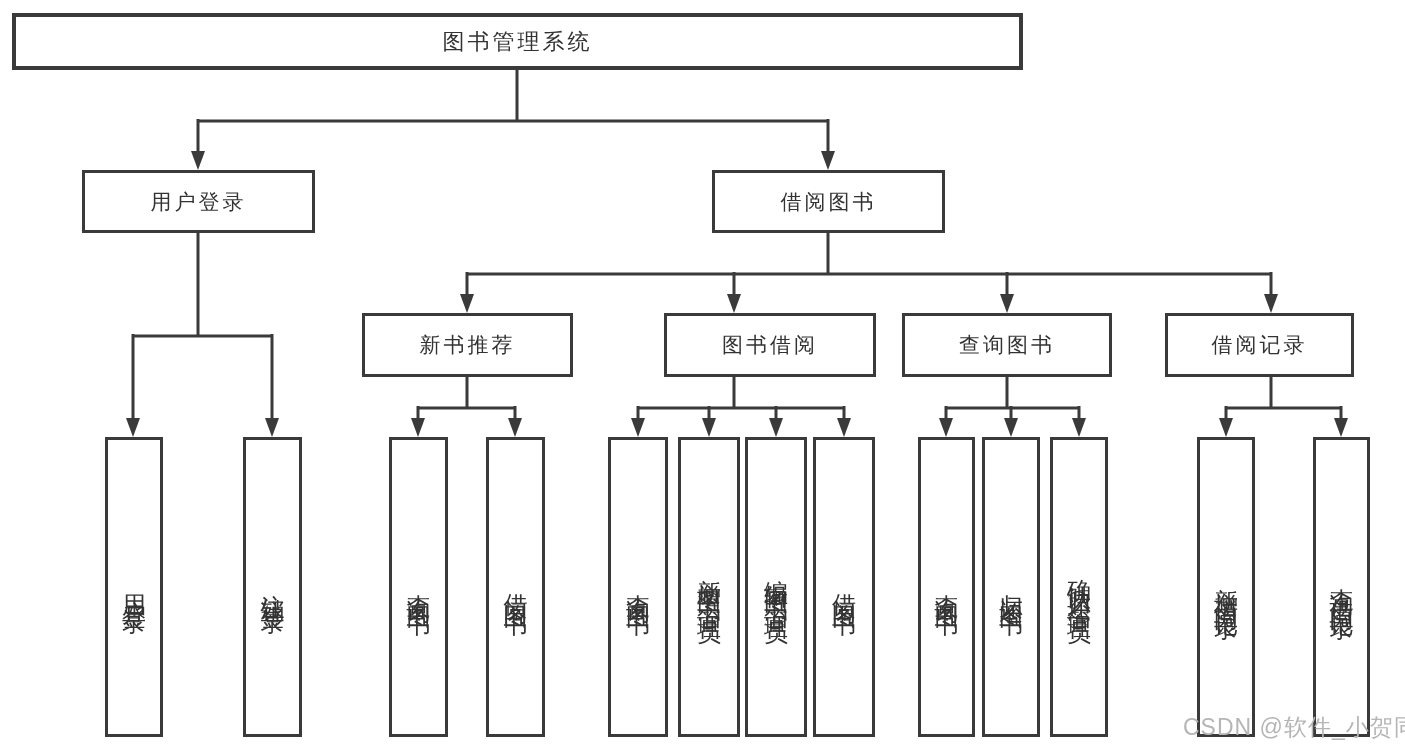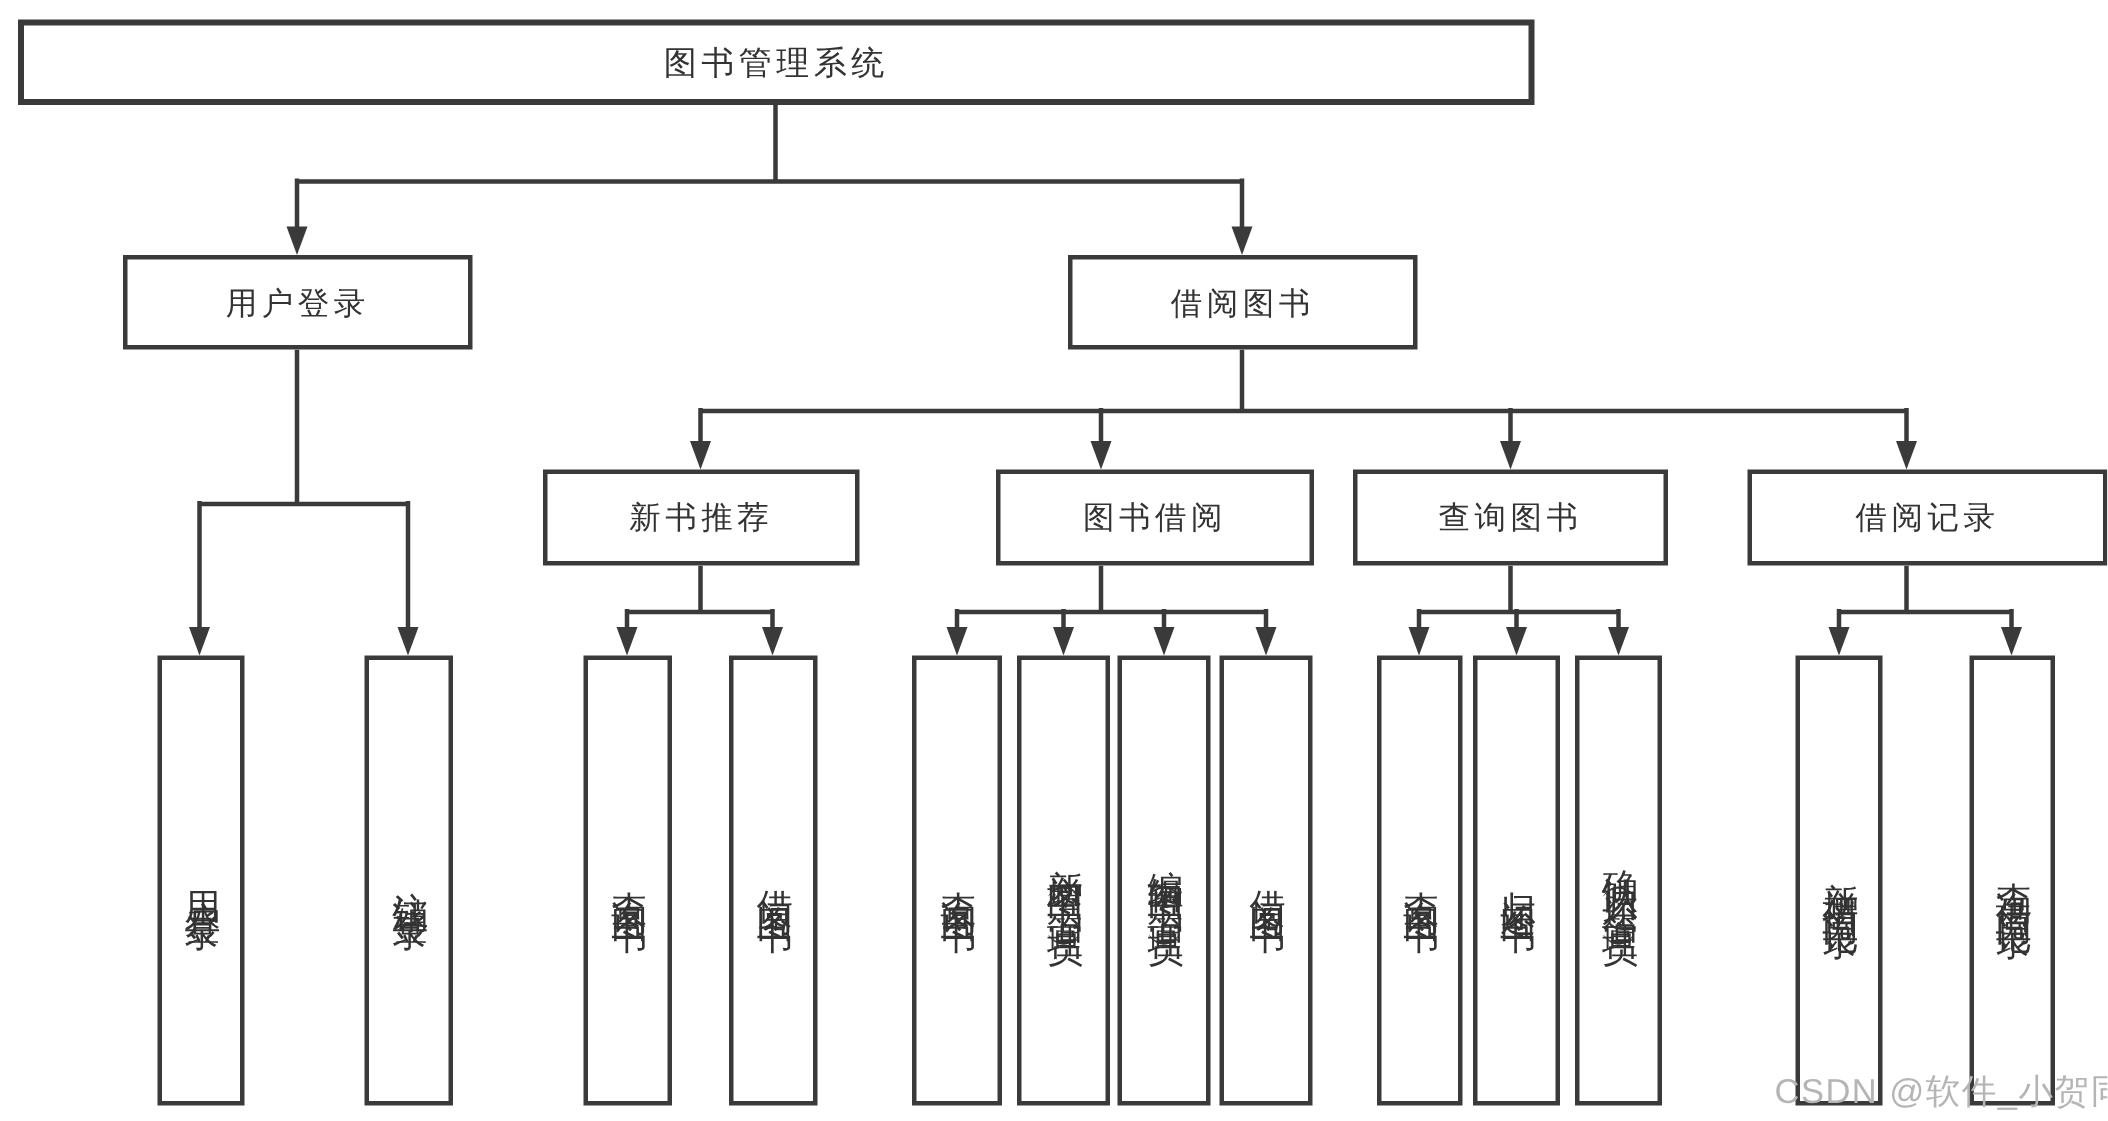--- a/index.html
+++ b/index.html
@@ -80,21 +80,21 @@
   </svg>
 
   <div class="node root-node" style="left:12px;top:13px;width:1011px;height:57px">图书管理系统</div>
 
   <div class="node branch-node" style="left:82px;top:170px;width:233px;height:63px">用户登录</div>
   <div class="node branch-node" style="left:712px;top:170px;width:233px;height:63px">借阅图书</div>
 
   <div class="node branch-node" style="left:362px;top:313px;width:211px;height:64px">新书推荐</div>
   <div class="node branch-node" style="left:664px;top:313px;width:212px;height:64px">图书借阅</div>
   <div class="node branch-node" style="left:902px;top:313px;width:210px;height:64px">查询图书</div>
-  <div class="node branch-node" style="left:1165px;top:313px;width:240px;height:64px">借阅记录</div>
+  <div class="node branch-node" style="left:1165px;top:313px;width:189px;height:64px">借阅记录</div>
 
   <div class="node leaf-node" style="left:105px;top:437px;width:58px;height:300px">用户登录</div>
   <div class="node leaf-node" style="left:243px;top:437px;width:59px;height:300px">注销登录</div>
 
   <div class="node leaf-node" style="left:389px;top:437px;width:59px;height:300px">查询图书</div>
   <div class="node leaf-node" style="left:486px;top:437px;width:59px;height:300px">借阅图书</div>
 
   <div class="node leaf-node" style="left:608px;top:437px;width:60px;height:300px">查询图书</div>
   <div class="node leaf-node" style="left:678px;top:437px;width:62px;height:300px">新增图书（管理员）</div>
   <div class="node leaf-node" style="left:745px;top:437px;width:62px;height:300px">编辑图书（管理员）</div>

